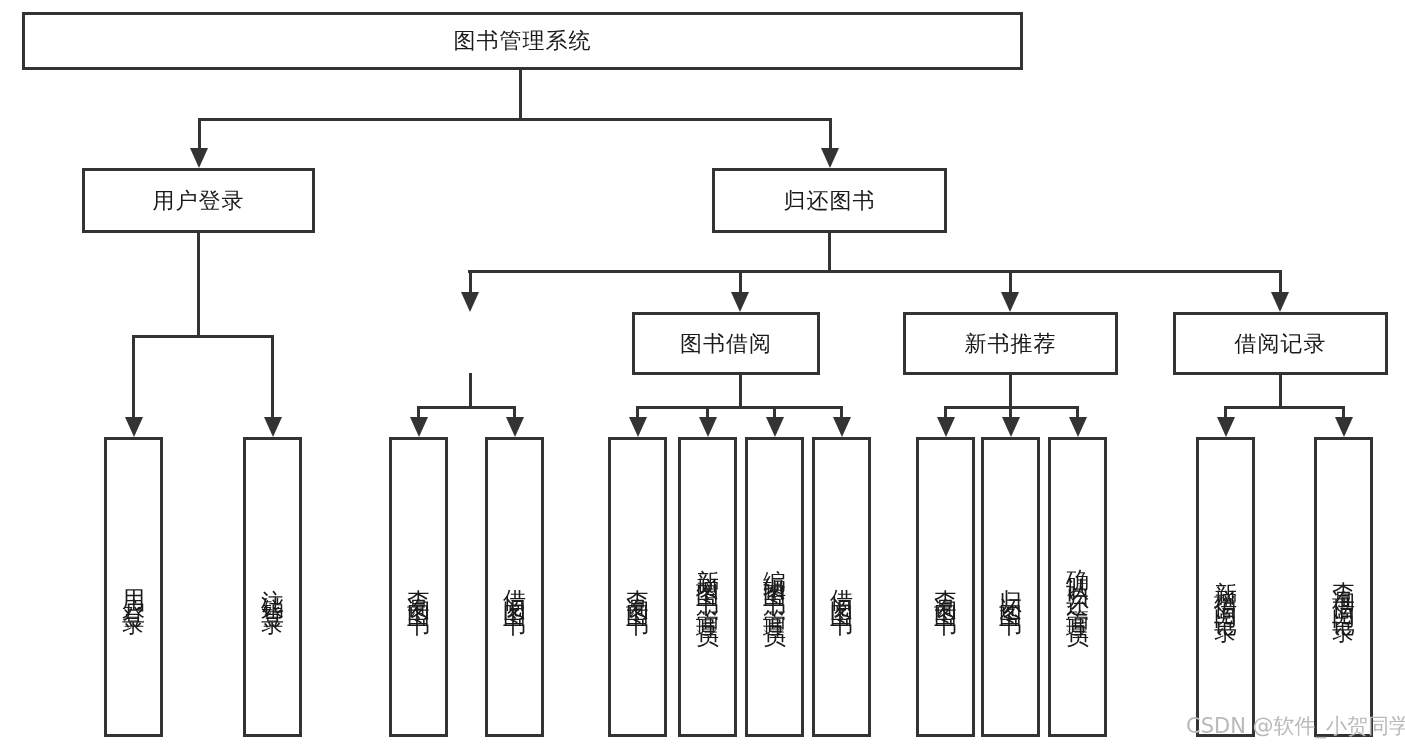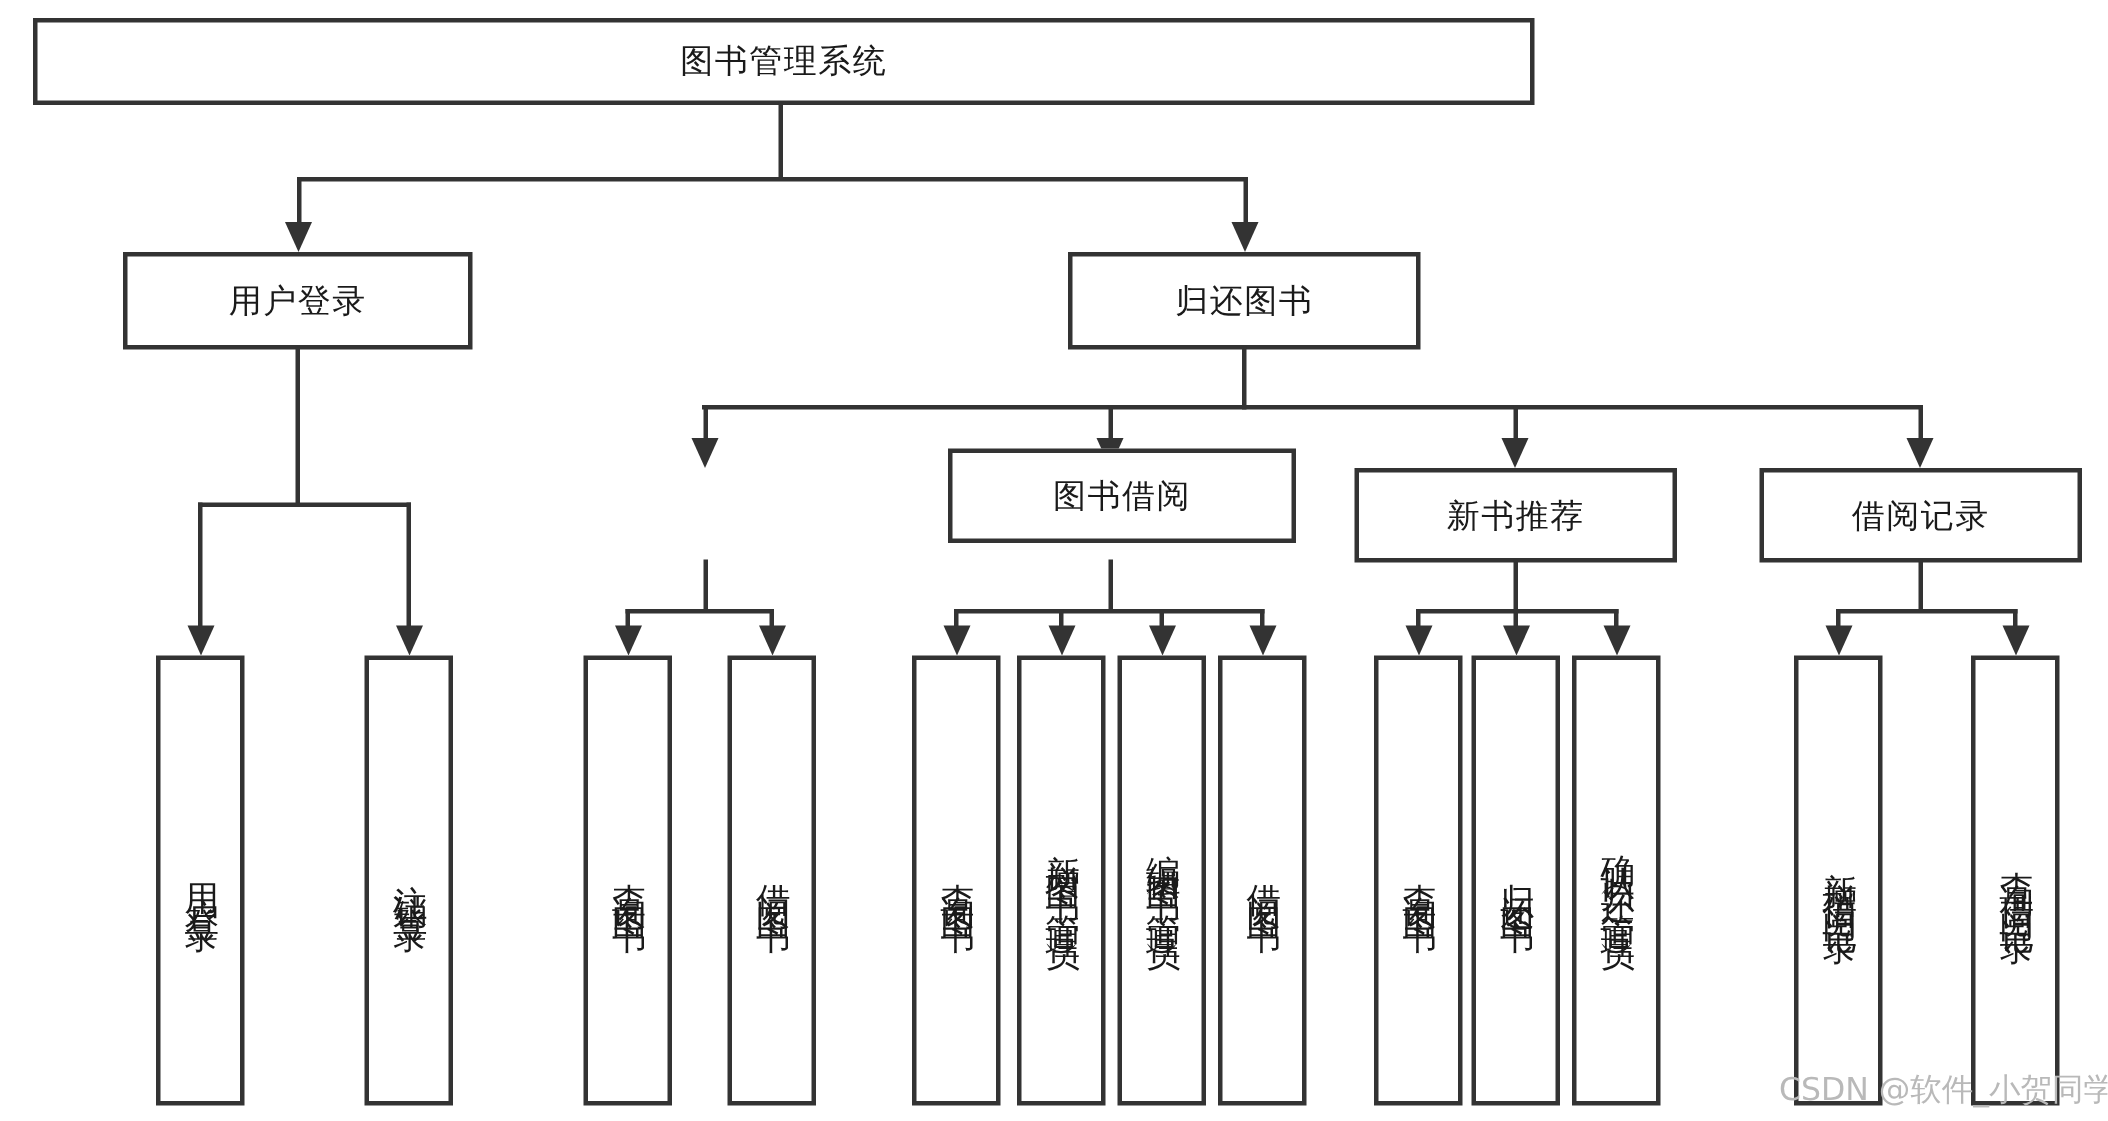--- a/index.html
+++ b/index.html
@@ -64,21 +64,21 @@
   <div class="hl" style="left:468px;top:270px;width:814px"></div>
   <div class="vl" style="left:469px;top:270px;height:26px"></div>
   <div class="arrow" style="left:461px;top:292px"></div>
   <div class="vl" style="left:739px;top:270px;height:26px"></div>
   <div class="arrow" style="left:731px;top:292px"></div>
   <div class="vl" style="left:1009px;top:270px;height:26px"></div>
   <div class="arrow" style="left:1001px;top:292px"></div>
   <div class="vl" style="left:1279px;top:270px;height:26px"></div>
   <div class="arrow" style="left:1271px;top:292px"></div>
 
-  <div class="box h" style="left:632px;top:299px;width:232px;height:63px">
+  <div class="box h" style="left:632px;top:312px;width:188px;height:63px">
     <span>图书借阅</span>
   </div>
   <div class="box h" style="left:903px;top:312px;width:215px;height:63px">
     <span>新书推荐</span>
   </div>
   <div class="box h" style="left:1173px;top:312px;width:215px;height:63px">
     <span>借阅记录</span>
   </div>
 
   <div class="vl" style="left:469px;top:373px;height:35px"></div>

